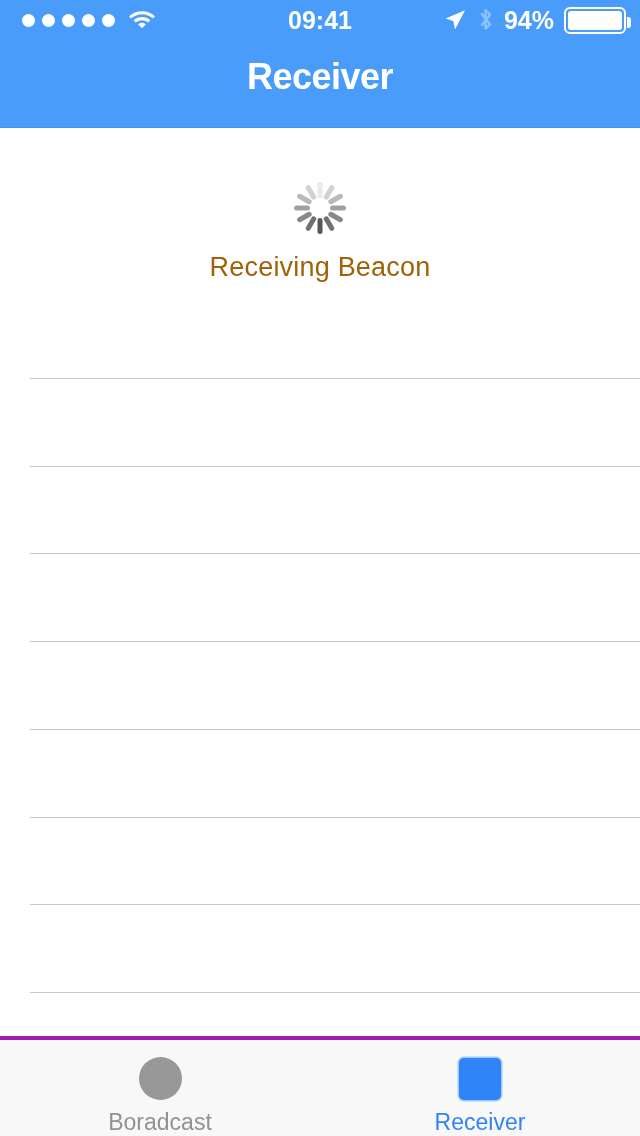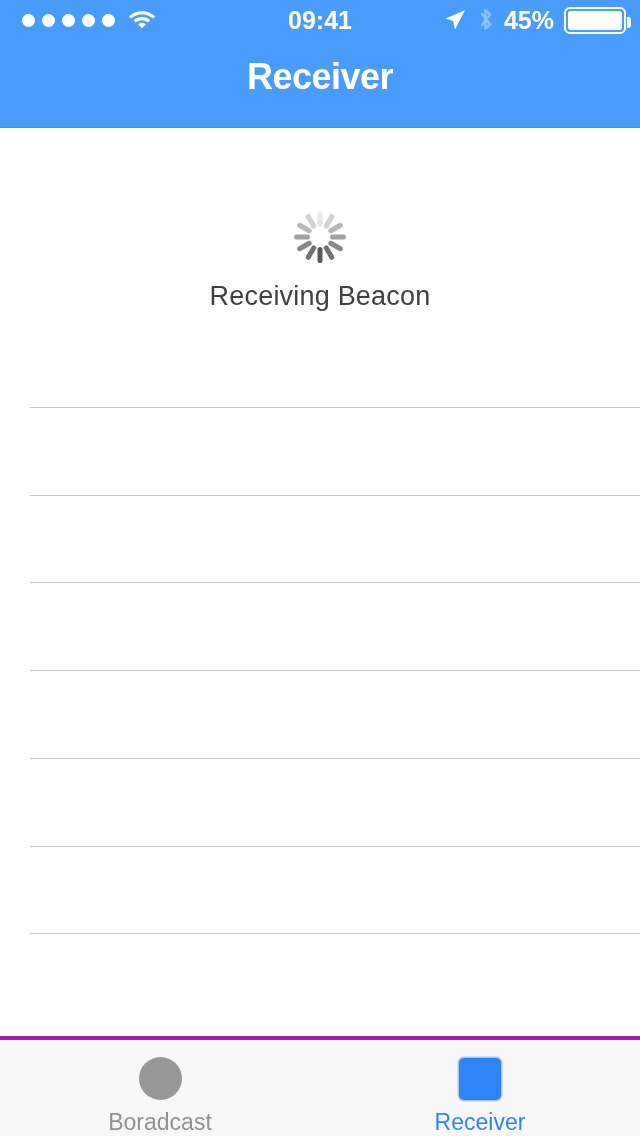--- a/index.html
+++ b/index.html
@@ -6,21 +6,21 @@
   html, body {
     width:640px; height:1136px;
     font-family:"Liberation Sans", sans-serif;
     background:#ffffff;
     overflow:hidden;
   }
   #phone {
     position:relative;
     width:640px; height:1136px;
     background:#ffffff;
-    display:flex; flex-direction:column;gap:29px;
+    display:flex; flex-direction:column;
   }
 
   
   .navbar {
     position:relative;
     width:640px; height:128px;
     background:#4a9cfb;
     flex:0 0 128px;
   }
   .statusbar {
@@ -92,21 +92,21 @@
     position:relative; width:56px; height:56px;
   }
   .spoke {
     position:absolute; left:50%; top:50%;
     width:5px; height:16px; border-radius:2.5px;
     background:#8e8e8e;
     transform-origin:50% 0%;
   }
   .status-label {
     margin-top:16px;
-    font-size:27px; color:#404040; font-weight:normal;
+    font-size:27px; color:#a16207; font-weight:normal;
     letter-spacing:0.2px;
   }
   .table {
     position:absolute; left:0; right:0; top:0; bottom:0;
   }
   .sep {
     position:absolute; left:30px; right:0; height:1px;
     background:#c8c7cc;
   }
 
@@ -176,21 +176,21 @@
         <span>
           <svg width="24" height="24" viewBox="0 0 24 24" style="display:block">
             <path d="M22 2.2 L2.6 10.6 L10.3 13.1 L12.0 21.6 Z" fill="#ffffff"></path>
           </svg>
         </span>
         <span>
           <svg width="17" height="26" viewBox="0 0 17 26" style="display:block">
             <path d="M5 7.0 L13 17.5 L8.5 21.5 L8.5 3.0 L13 7.5 L5 18.0" stroke="#8cc2fb" stroke-width="2.4" fill="none" stroke-linecap="round" stroke-linejoin="round"></path>
           </svg>
         </span>
-        <span class="sb-pct">45%</span>
+        <span class="sb-pct">94%</span>
         <span class="battery">
           <span class="battery-fill"></span>
         </span>
       </div>
 
     </div>
 
     <div class="navtitle">Receiver</div>
     <div class="nav-hairline"></div>
   </div>

